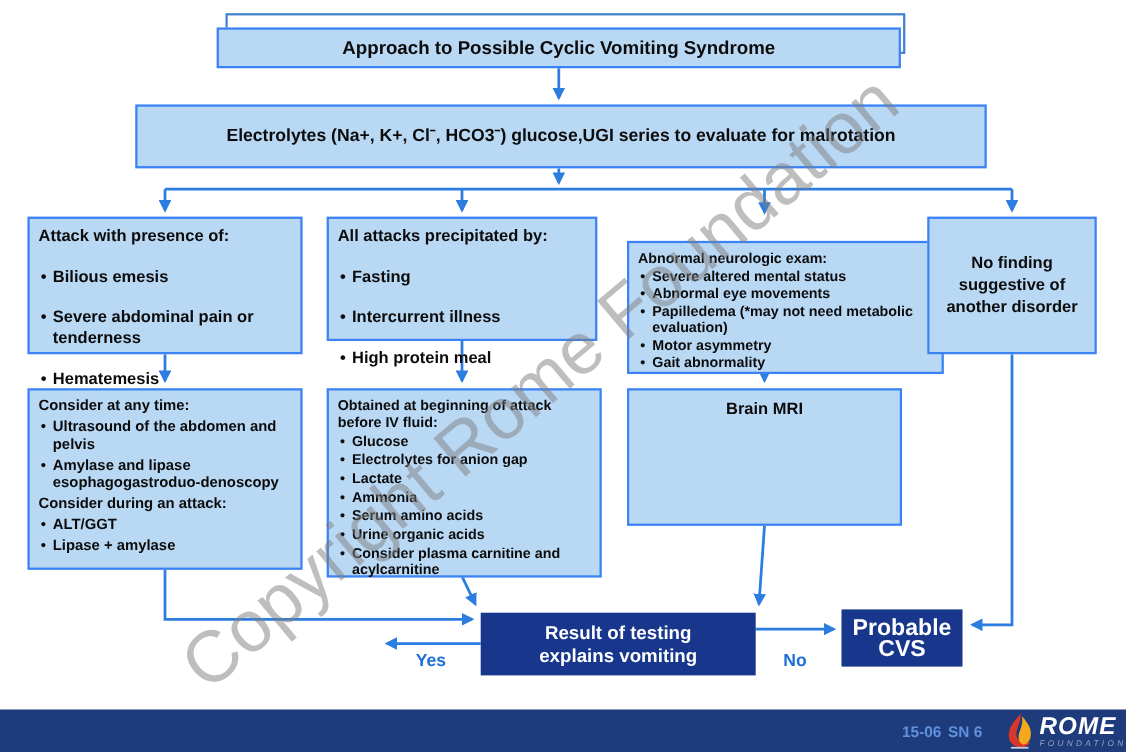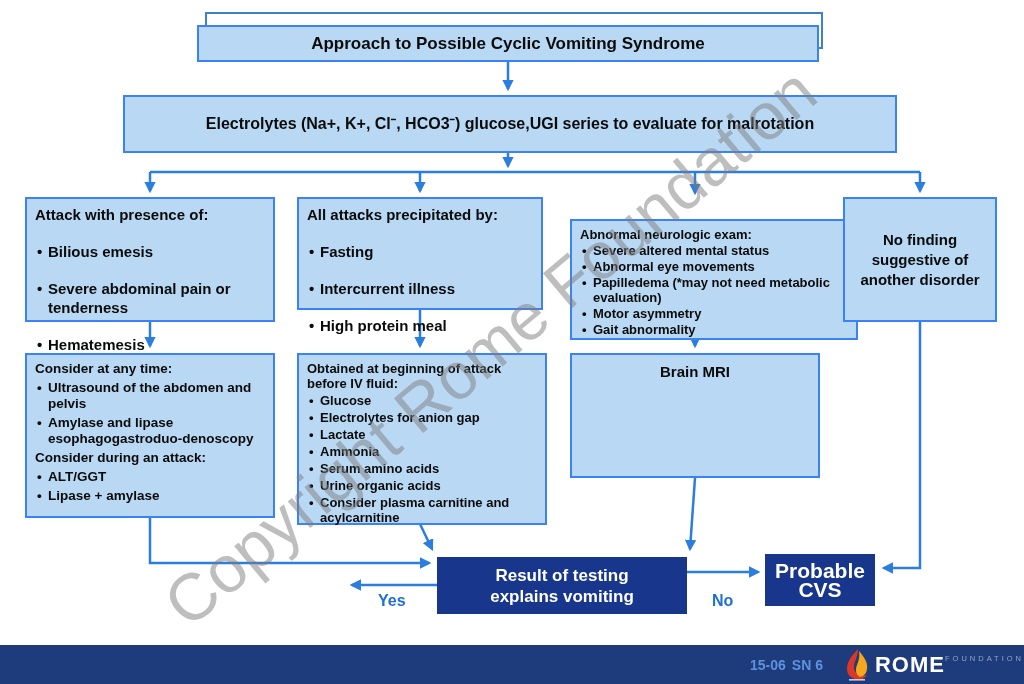--- a/index.html
+++ b/index.html
@@ -50,21 +50,21 @@
   .watermark{position:absolute;left:30px;top:302px;width:920px;height:90px;line-height:90px;
              text-align:center;font-size:66px;color:rgba(125,125,125,0.5);
              transform:rotate(-40deg);white-space:nowrap;z-index:5;pointer-events:none;}
 
   .footer{position:absolute;left:0;top:645px;width:1024px;height:39px;background:#1e3c7c;z-index:6;
           display:flex;align-items:center;justify-content:flex-end;box-sizing:border-box;}
   .slidecode{color:#5e92dd;font-weight:bold;font-size:14px;margin-right:6px;}
   .slidenum{color:#5e92dd;font-weight:bold;font-size:14px;margin-right:22px;}
   .logo{display:flex;align-items:center;}
   .flame{margin-right:6px;display:flex;flex-direction:column;align-items:center;}
-  .brandtext{display:flex;line-height:1;}
+  .brandtext{display:flex;flex-direction:column;line-height:1;font-style:italic;}
   .brand{color:#ffffff;font-weight:bold;font-size:22px;letter-spacing:1px;}
   .brandsub{color:#97a3bd;font-size:7.5px;letter-spacing:3px;margin-top:1px;}
 </style>
 </head>
 <body>
 
 <div class="slide">
 
   <svg class="arrows" width="1024" height="684" viewBox="0 0 1024 684">
     <defs>

